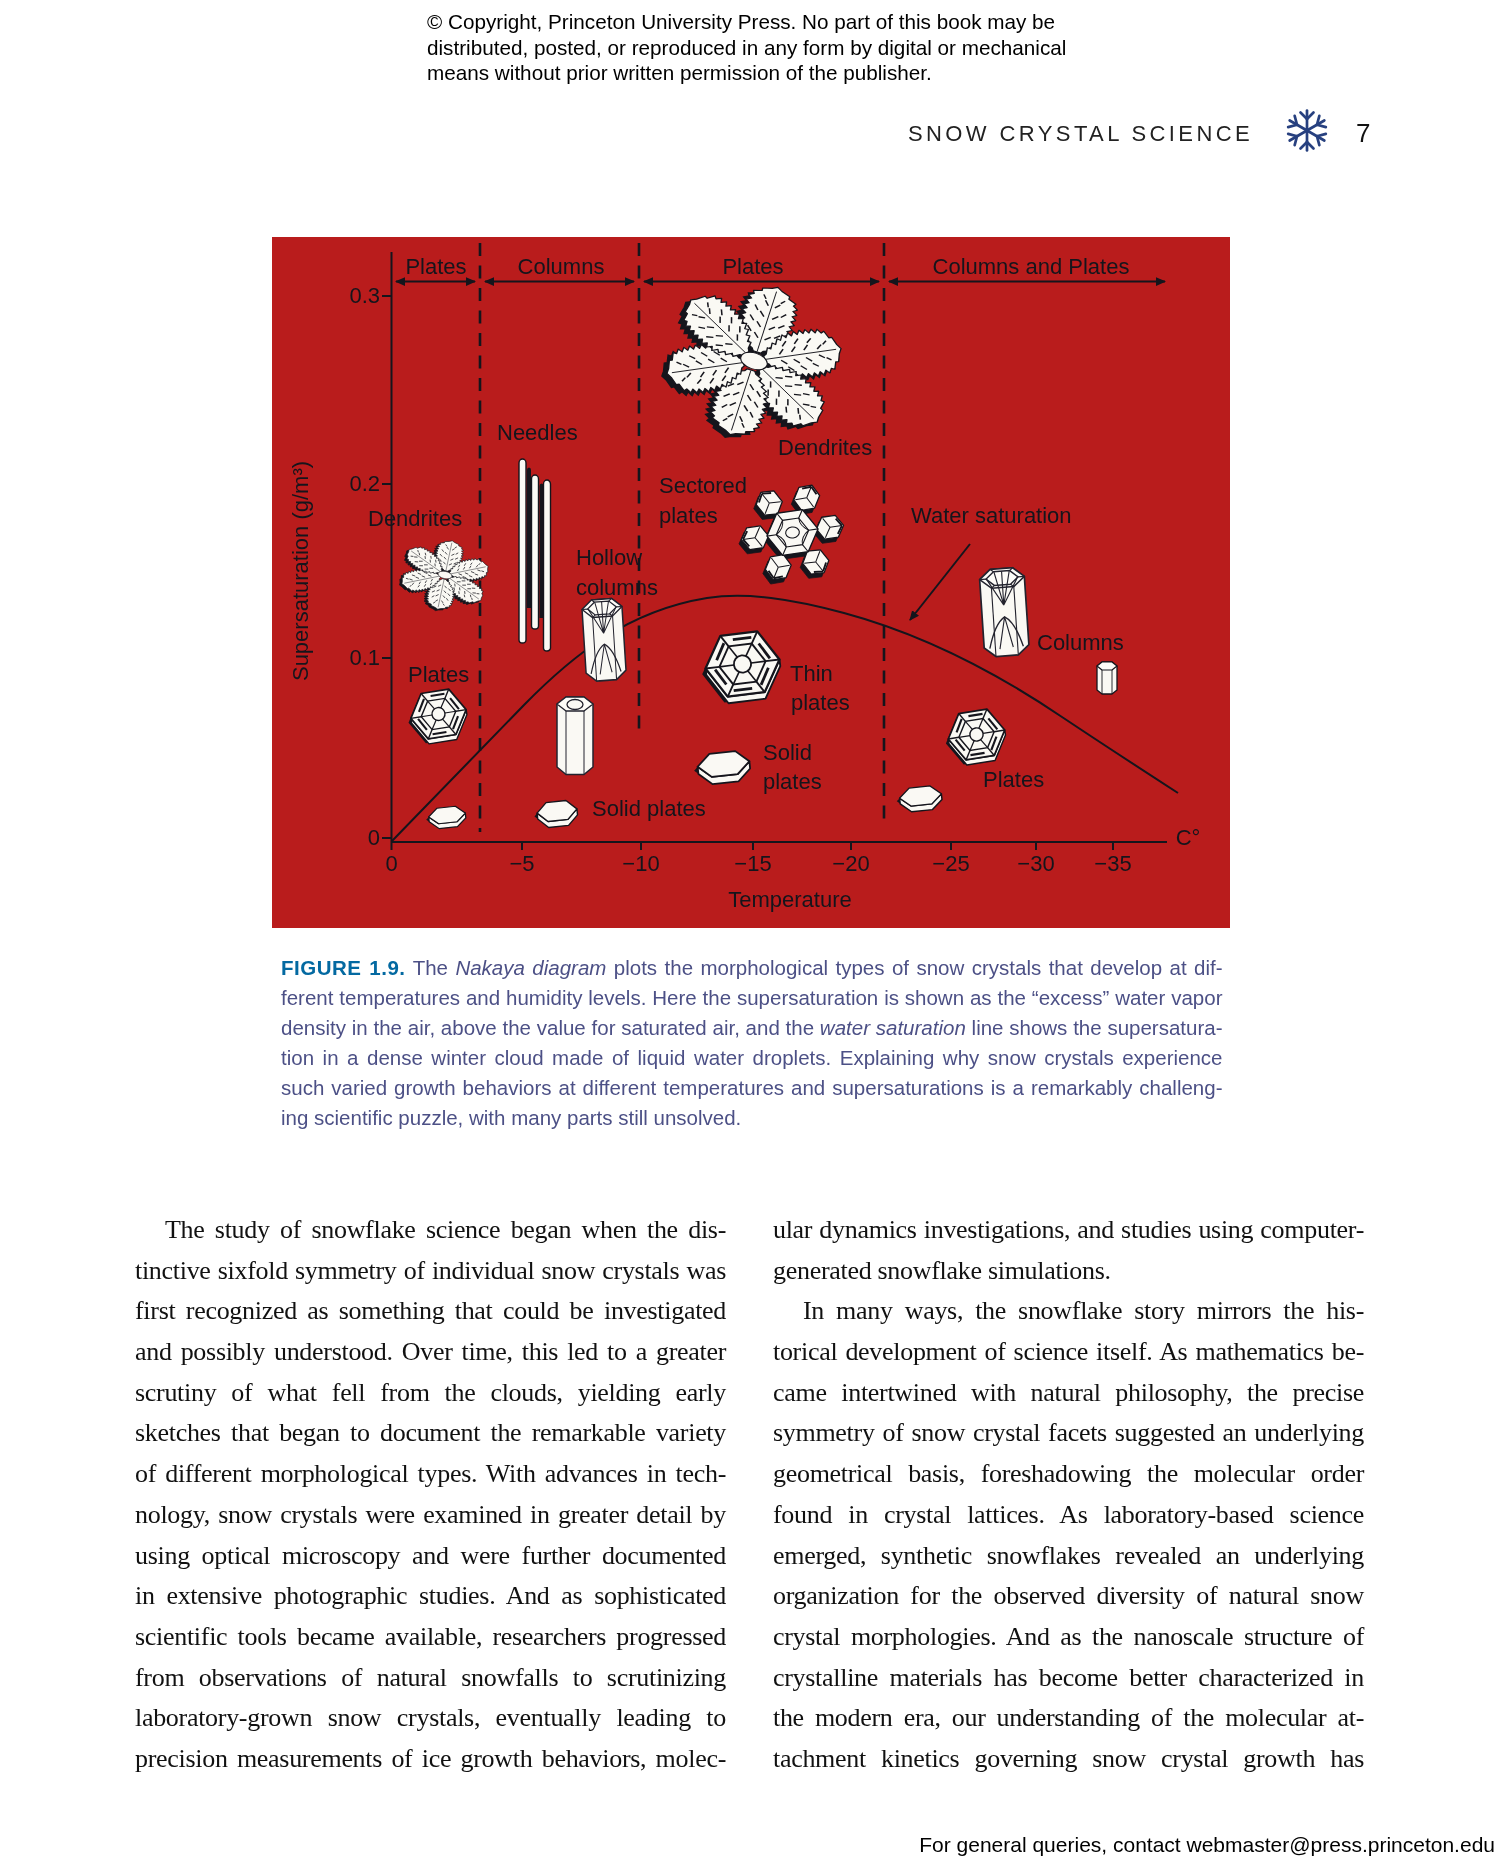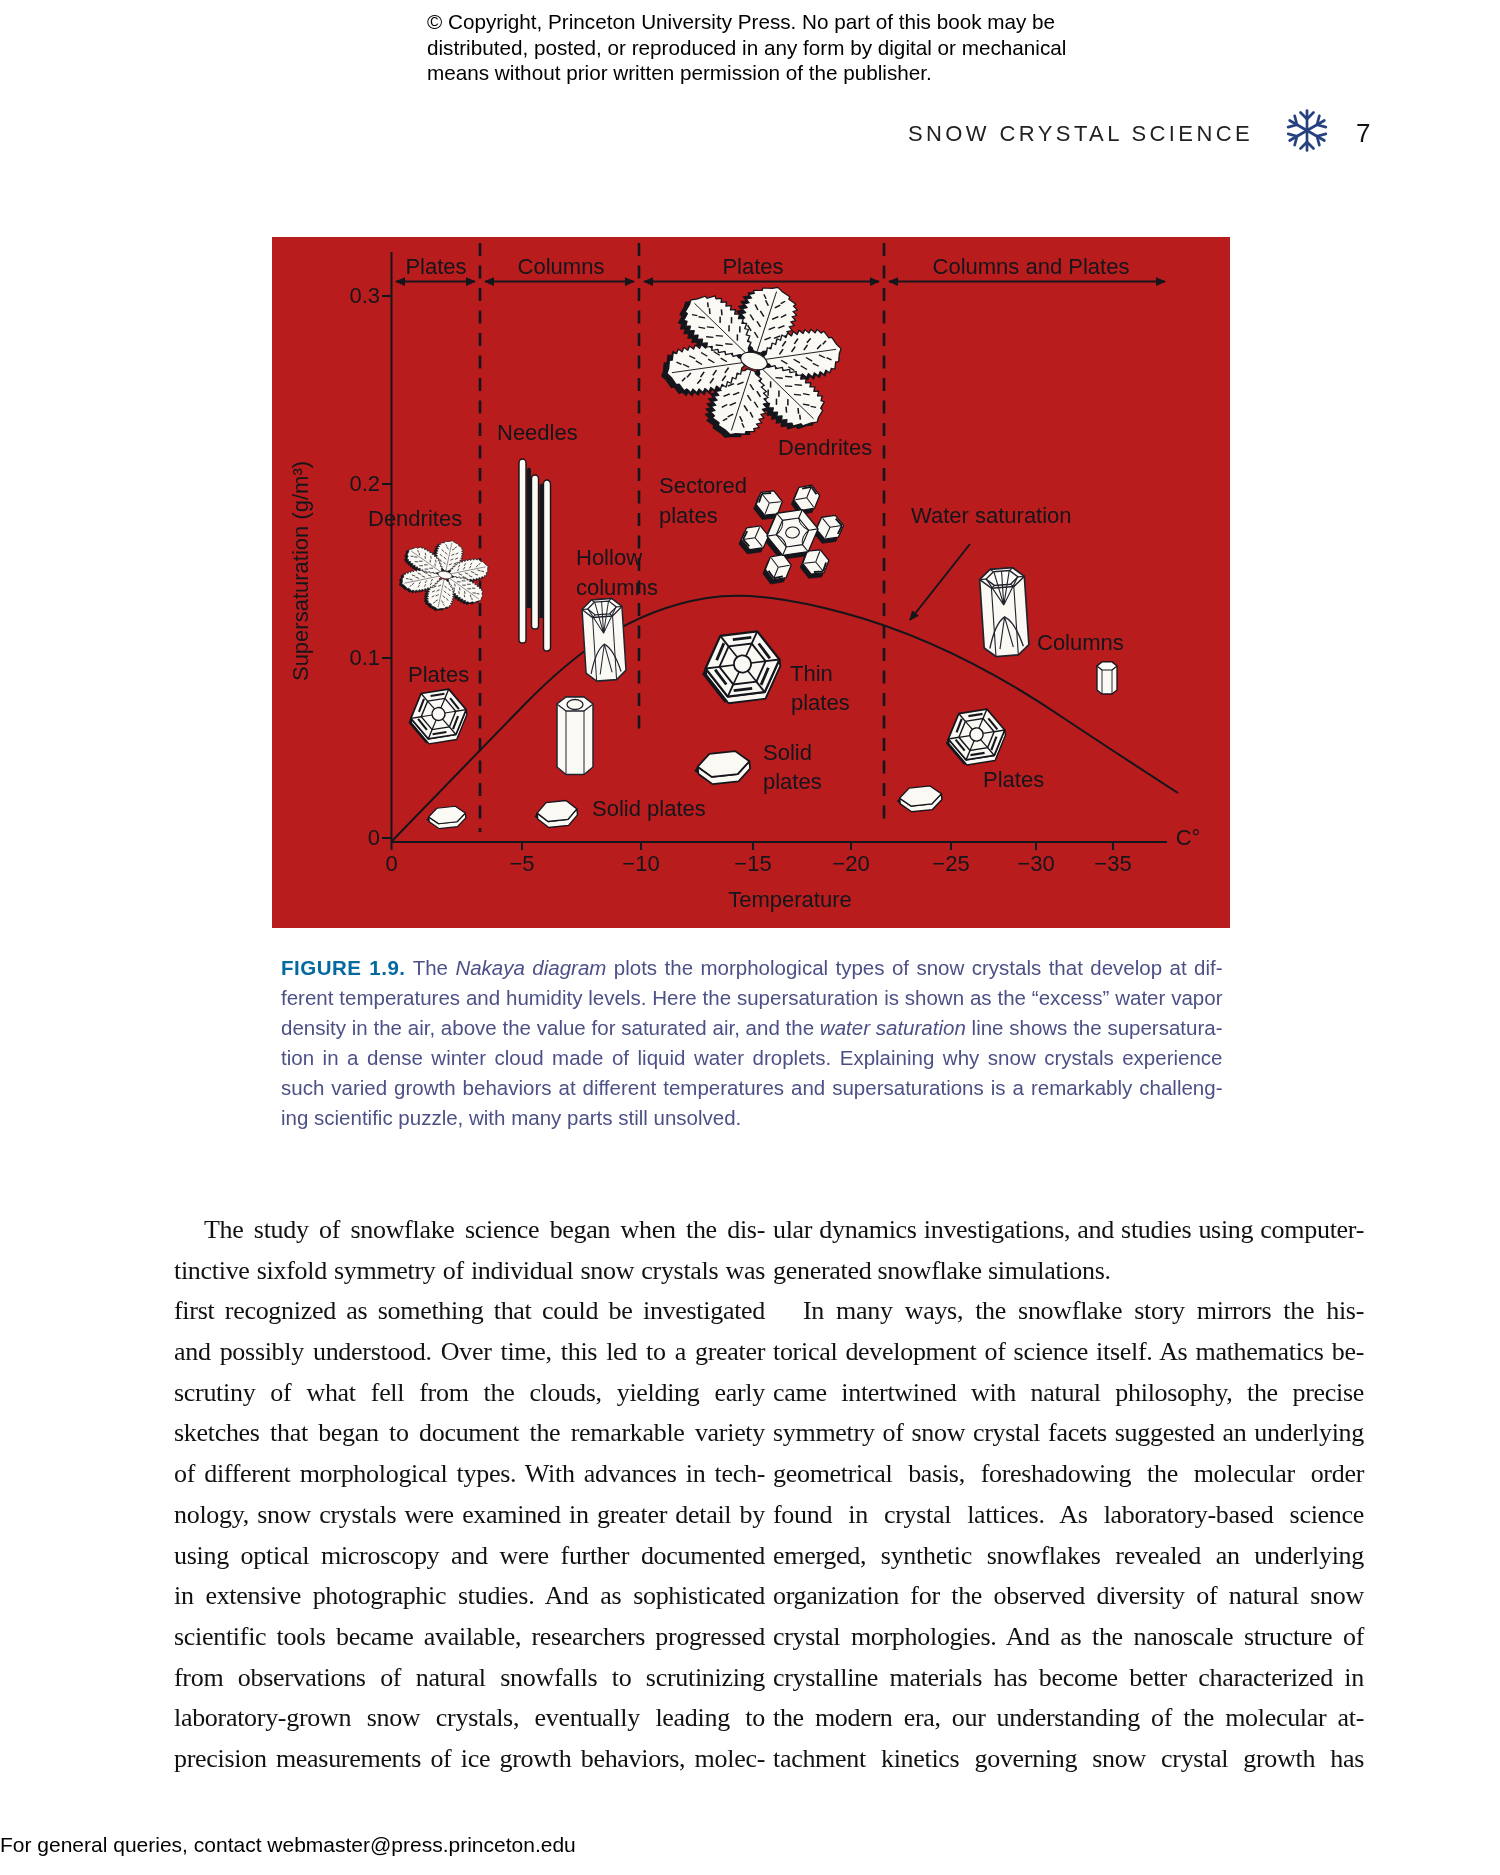--- a/index.html
+++ b/index.html
@@ -7,26 +7,26 @@
 .abs{position:absolute;}
 #copyright{left:427px;top:9px;font-size:20.7px;line-height:25.7px;color:#000;letter-spacing:0px;}
 #runtitle{left:908px;top:121px;font-size:22px;letter-spacing:3.4px;color:#222;font-weight:400;}
 #pagenum{left:1356px;top:118px;font-size:26px;color:#111;}
 #fig{left:272px;top:237px;width:958px;height:691px;background:#b91c1c;}
 #caption{left:281px;top:953px;width:941.5px;font-size:20.5px;line-height:30px;color:#4c5086;}
 .capline{text-align:justify;text-align-last:justify;}
 .capline.last{text-align-last:left;}
 #caption b{color:#0369a1;font-weight:bold;letter-spacing:0.5px;}
 .bodycol{font-family:"Liberation Serif",serif;font-size:26px;line-height:40.7px;color:#111;letter-spacing:-0.3px;}
-#col1{left:135px;top:1210px;width:591px;margin-left:39px;}
+#col1{left:135px;top:1210px;width:591px;}
 #col2{left:773px;top:1210px;width:591px;}
 .bl{text-align:justify;text-align-last:justify;height:40.7px;}
 .bl.last{text-align-last:left;}
 .ind{text-indent:30px;}
-#footer{left:0;top:1833px;width:1495px;text-align:left;font-size:21px;color:#000;}
+#footer{left:0;top:1833px;width:1495px;text-align:right;font-size:21px;color:#000;}
 </style>
 </head>
 <body>
 <div class="abs" id="copyright">© Copyright, Princeton University Press. No part of this book may be<br>distributed, posted, or reproduced in any form by digital or mechanical<br>means without prior written permission of the publisher.</div>
 
 <div class="abs" id="runtitle">SNOW CRYSTAL SCIENCE</div>
 <svg class="abs" id="snowflake-icon" style="left:1285px;top:109px" width="44" height="45" viewBox="-22 -21.5 44 45">
 <g stroke="#27407f" stroke-width="2.7" stroke-linecap="round" fill="none">
 <g id="sfarm">
 <line x1="0" y1="0" x2="0" y2="-20"></line>

